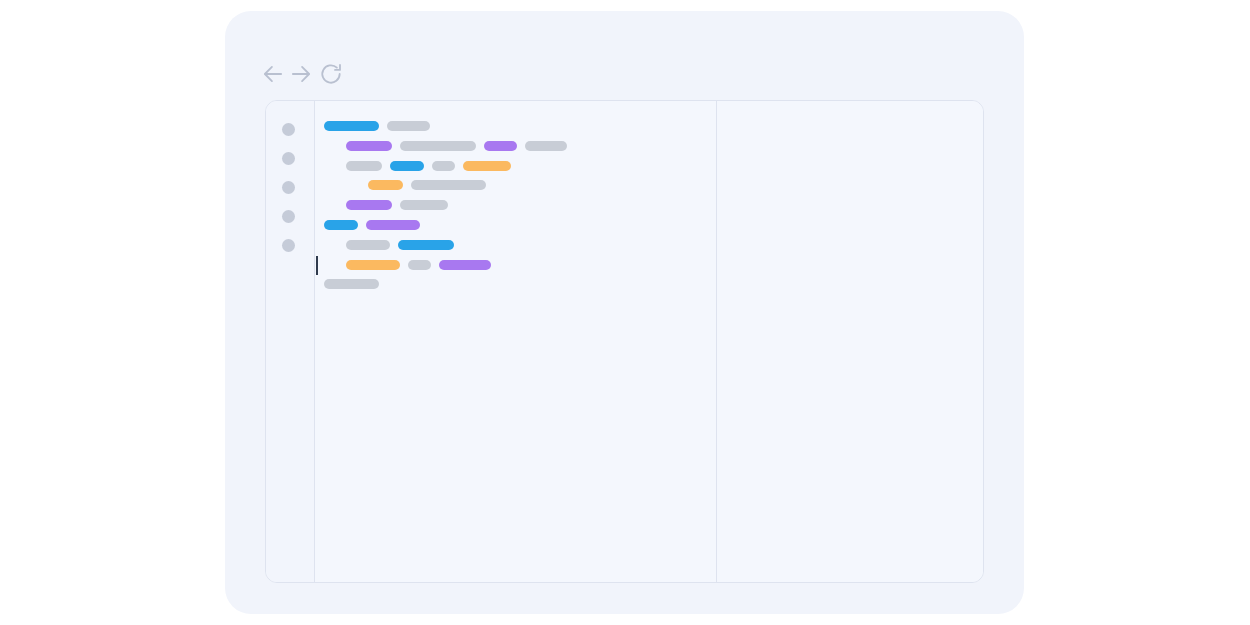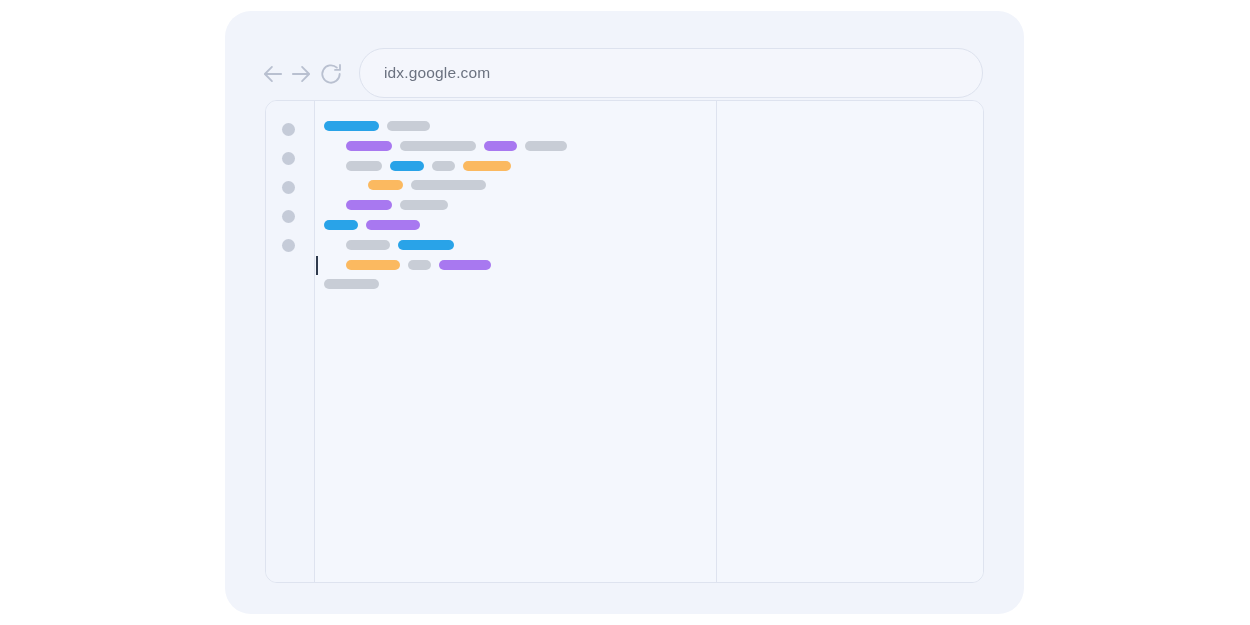--- a/index.html
+++ b/index.html
@@ -173,23 +173,20 @@
         </svg>
       </div>
 
       <div class="nav-icon nav-reload">
         <svg viewBox="0 0 24 24" fill="none" stroke="currentColor" stroke-width="1.7" stroke-linecap="round" stroke-linejoin="round">
           <path d="M20 12a8 8 0 1 1-2.6-5.9"></path>
           <polyline points="20.3,3.6 20.3,8.2 15.7,8.2"></polyline>
         </svg>
       </div>
 
-      <div class="url-bar">
-        <span class="url-text" title="Search or type URL">idx.google.com</span>
-      </div>
     </div>
 
     <div class="app-panel">
 
       <div class="rail">
           <div class="rail-dot" style="top: 22px; background: rgb(197, 203, 216);"></div>
           <div class="rail-dot" style="top: 51px; background: rgb(197, 203, 216);"></div>
           <div class="rail-dot" style="top: 80px; background: rgb(197, 203, 216);"></div>
           <div class="rail-dot" style="top: 109px; background: rgb(197, 203, 216);"></div>
           <div class="rail-dot" style="top: 138px; background: rgb(197, 203, 216);"></div>

